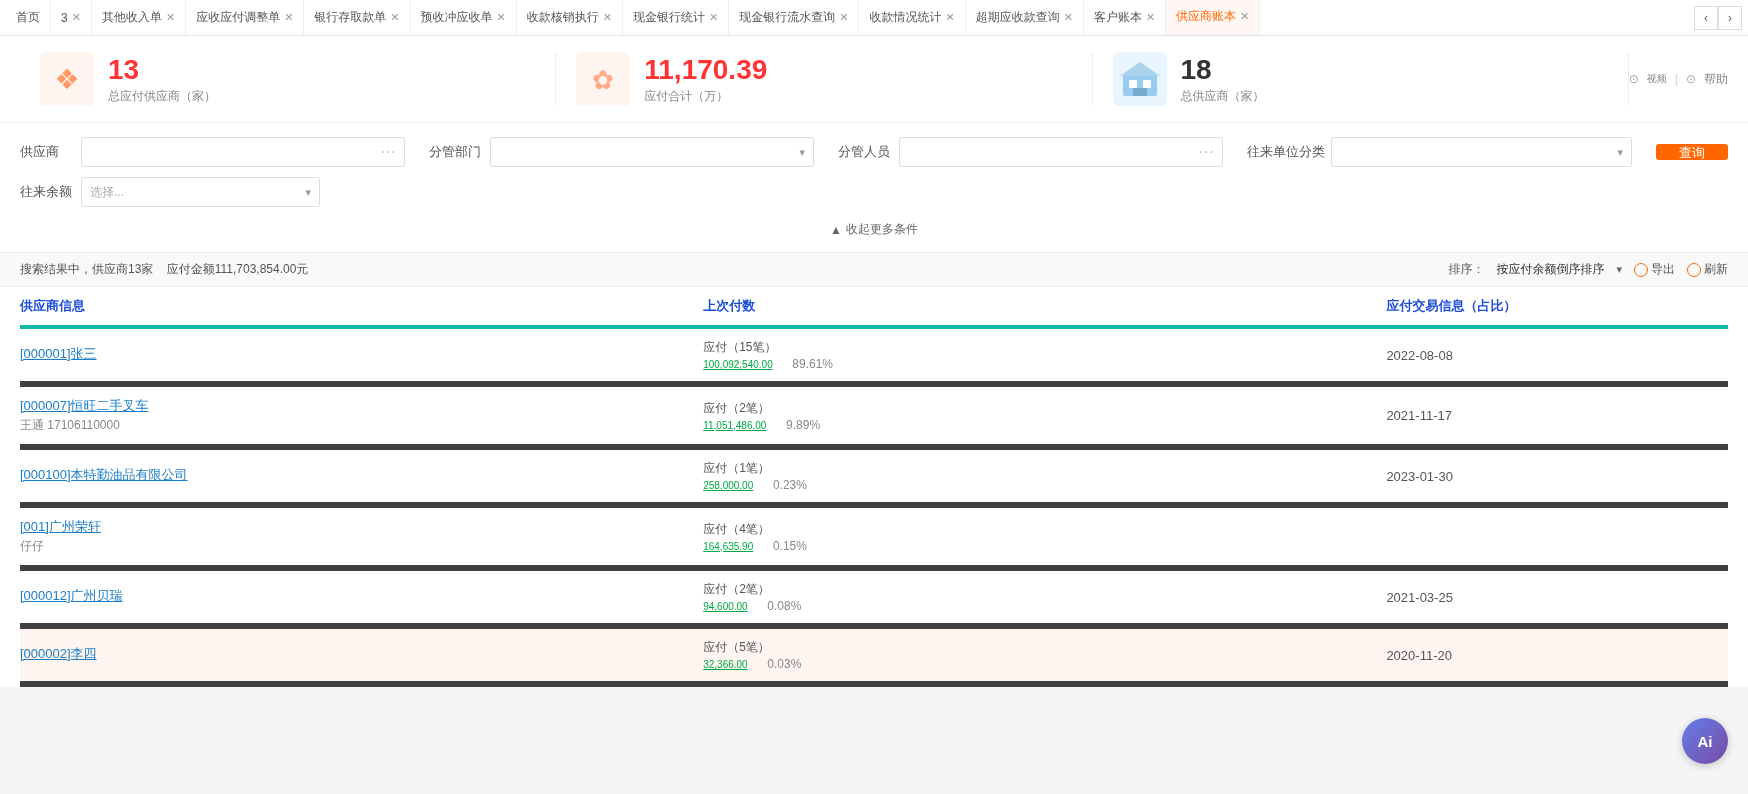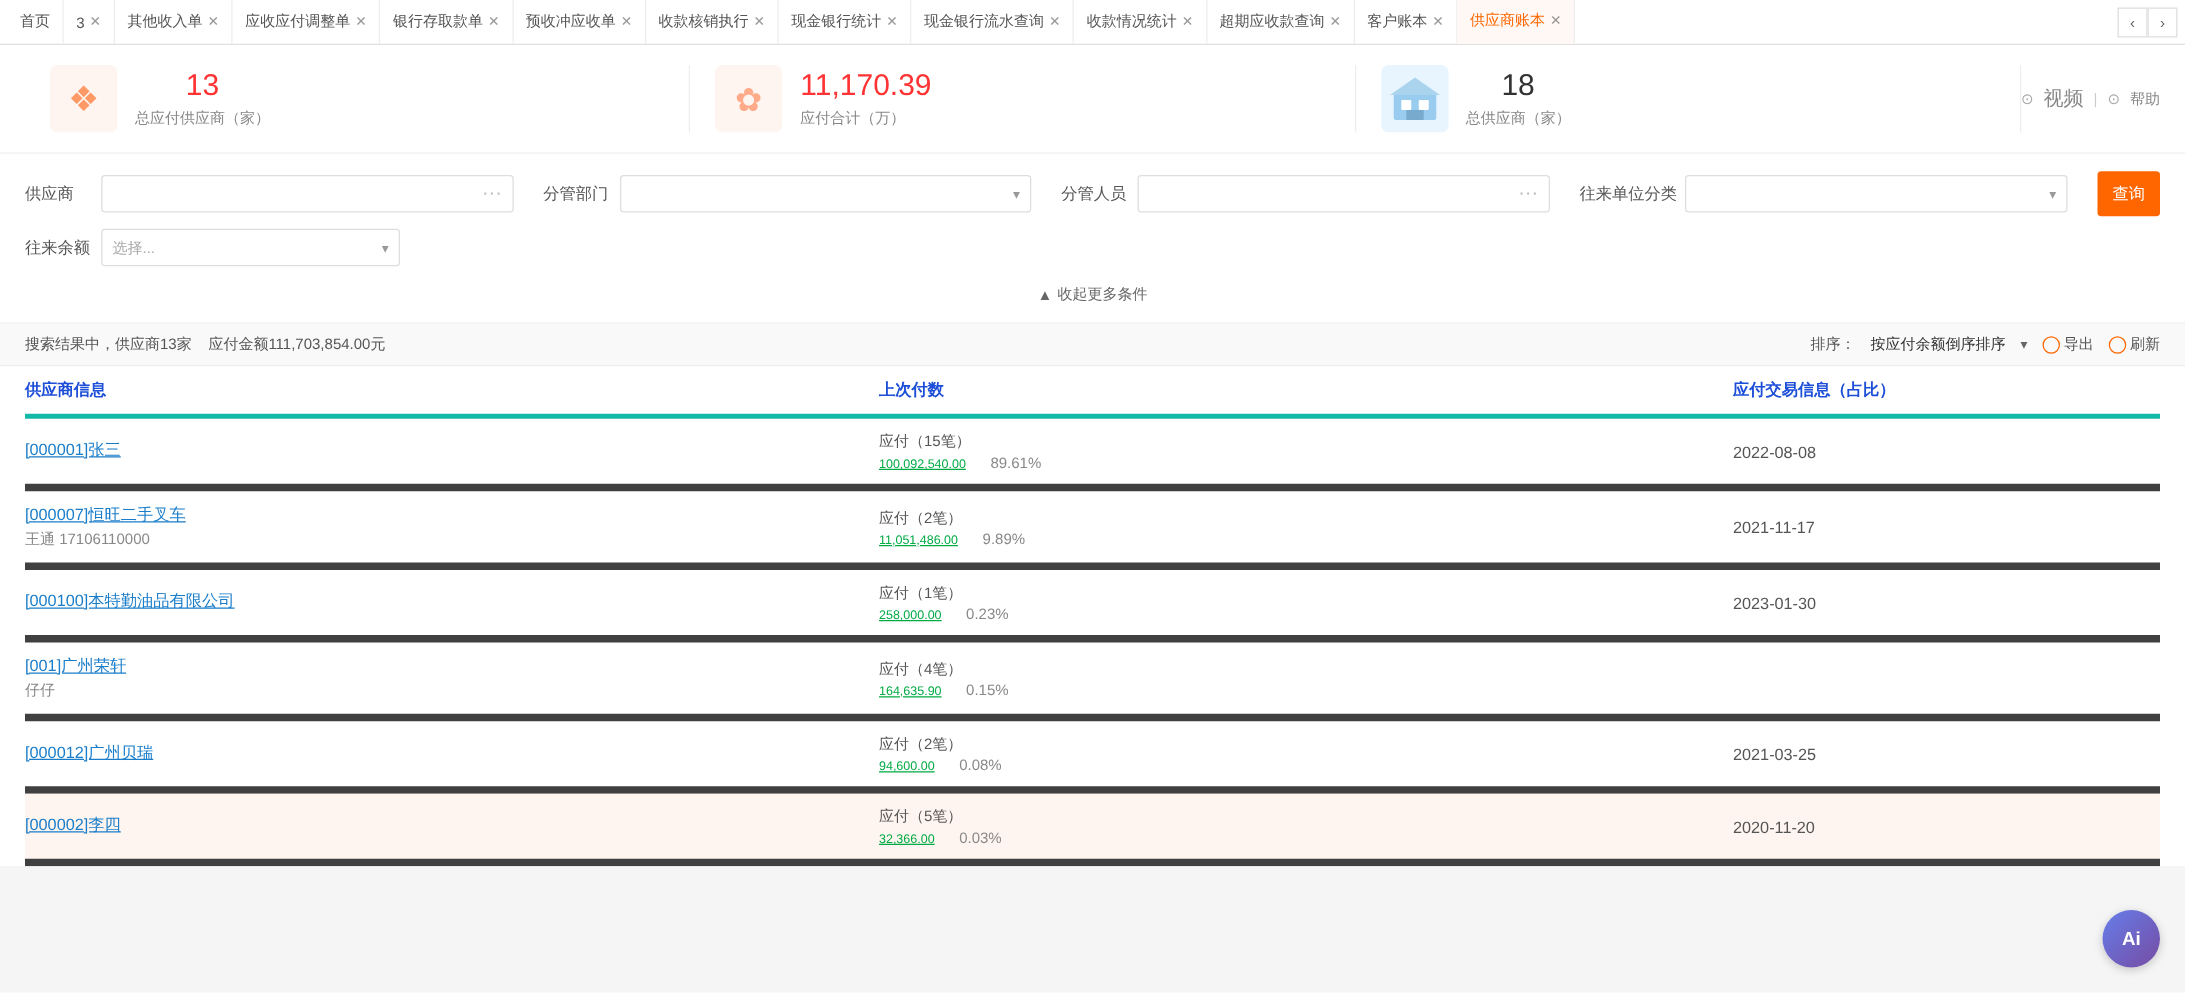--- a/index.html
+++ b/index.html
@@ -74,25 +74,24 @@
     .summary-icon {
       width: 54px;
       height: 54px;
       margin-right: 14px;
       display: flex;
       align-items: center;
       justify-content: center;
     }
     .summary-icon svg { width: 54px; height: 54px; }
     .summary-info .big-num {
-      font-size: 24px;
-      font-weight: normal;
+      font-size: 28px;
+      font-weight: bold;
       color: #ff3333;
       line-height: 1.2;
-      text-align: center;
     }
     .summary-info .big-num.dark { color: #333; }
     .summary-info .label { font-size: 12px; color: #888; margin-top: 2px; }
     .top-right-links {
       margin-left: auto;
       display: flex;
       align-items: center;
       font-size: 12px;
       color: #666;
       gap: 8px;
@@ -154,22 +153,22 @@
       align-items: center;
       justify-content: space-between;
       cursor: pointer;
     }
     .filter-select .arrow { color: #999; font-size: 11px; }
     .query-btn {
       background: #ff6600;
       color: #fff;
       border: none;
       border-radius: 3px;
-      padding: 0 12px;
-      height: 36px;
+      padding: 0 23px;
+      height: 16px;
       cursor: pointer;
       font-size: 13px;
       white-space: nowrap;
     }
     .collapse-btn {
       display: flex;
       align-items: center;
       justify-content: center;
       gap: 4px;
       font-size: 12px;
@@ -367,21 +366,21 @@
       </svg>
     </div>
     <div class="summary-info">
       <div class="big-num dark">18</div>
       <div class="label">总供应商（家）</div>
     </div>
   </div>
 
   <div class="top-right-links">
     <span style="font-size:12px;color:#aaa">⊙</span>
-    <span style="color:#888;font-size:16px">视频</span>
+    <span style="color:#888;font-size:10px">视频</span>
     <span class="divider">|</span>
     <span style="font-size:12px;color:#aaa">⊙</span>
     <span style="color:#888;font-size:12px">帮助</span>
   </div>
 </div>
 
 <div class="filter-section">
   <div class="filter-row">
 
     <div class="filter-item">
@@ -548,15 +547,15 @@
       <span class="trans-amount">32,366.00</span>
       <span class="trans-percent">0.03%</span>
     </div>
     <div>
       <span class="last-payment">2020-11-20</span>
     </div>
   </div>
 
 </div>
 
-<div style="position:fixed;bottom:20px;right:20px;width:46px;height:46px;background:linear-gradient(135deg,#667eea,#764ba2);border-radius:50%;display:flex;align-items:center;justify-content:center;color:#fff;font-size:15px;font-weight:bold;cursor:pointer;box-shadow:0 2px 8px rgba(0,0,0,0.2);">
+<div style="position:fixed;bottom:30px;right:20px;width:46px;height:46px;background:linear-gradient(135deg,#667eea,#764ba2);border-radius:50%;display:flex;align-items:center;justify-content:center;color:#fff;font-size:15px;font-weight:bold;cursor:pointer;box-shadow:0 2px 8px rgba(0,0,0,0.2);">
   <span>Ai</span>
 </div>
 
 </body></html>

